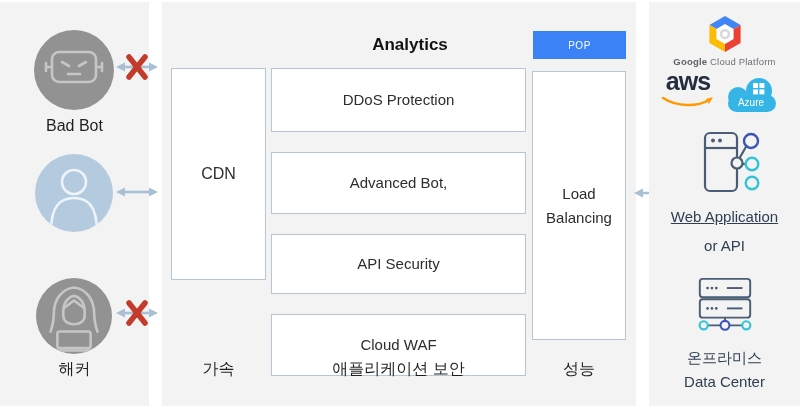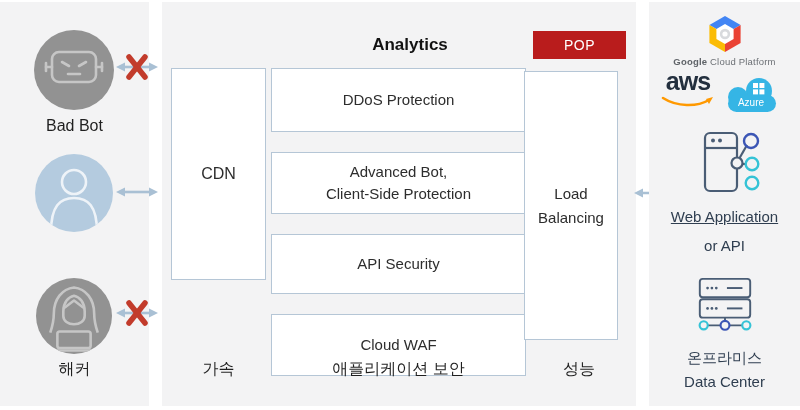--- a/index.html
+++ b/index.html
@@ -15,28 +15,28 @@
   
   .actor-circle { position:absolute; border-radius:50%; display:flex; align-items:center; justify-content:center; overflow:hidden; }
   .circle-gray { background:#929292; }
   .circle-blue { background:#b4cbdf; }
   .actor-label { position:absolute; left:0; width:100%; text-align:center; font-size:16px; color:#1f1f1f; }
 
   .flow-arrow { position:absolute; }
 
   
   .mid-title { position:absolute; left:11px; width:100%; top:33px; text-align:center; font-size:17px; font-weight:700; color:#121212; }
-  .pop-badge { position:absolute; left:371px; top:29px; width:93px; height:28px; background:#b91c1c; color:#fff;
-               display:flex; align-items:center; justify-content:center; font-size:14px; letter-spacing:.5px; }
+  .pop-badge { position:absolute; left:371px; top:29px; width:93px; height:28px; background:#3b82f6; color:#fff;
+               display:flex; align-items:center; justify-content:center; font-size:10px; letter-spacing:.5px; }
   .white-box { background:#fff; border:1px solid #b5c6d6; color:#2d2d2d; display:flex; flex-direction:column;
                align-items:center; justify-content:center; text-align:center; }
   .cdn-box { position:absolute; left:9px; top:66px; width:95px; height:212px; font-size:16px; }
   .sec-stack { position:absolute; left:109px; top:66px; width:255px; display:flex; flex-direction:column; gap:20px; }
   .sec-box { width:100%; font-size:15px; line-height:1.45; }
-  .lb-box { position:absolute; left:362px; top:69px; width:94px; height:269px; font-size:15px; line-height:1.6; }
+  .lb-box { position:absolute; left:370px; top:69px; width:94px; height:269px; font-size:15px; line-height:1.6; }
   .footer-label { position:absolute; top:357px; text-align:center; font-size:16px; color:#1f1f1f; }
 
   
   .rp-center { position:absolute; left:0; width:100%; text-align:center; }
   .gcp-text { font-size:9.5px; color:#6c7075; letter-spacing:.2px; }
   .gcp-text .brand { font-weight:700; color:#5f6368; }
   .aws-wrap { position:absolute; left:8px; top:67px; width:62px; text-align:center; }
   .aws-word { font-size:25px; font-weight:700; color:#232f3e; letter-spacing:-1px; line-height:1; }
   .azure-wrap { position:absolute; left:70px; top:73px; width:64px; height:40px; }
   .azure-label { position:absolute; left:0; top:22px; width:100%; text-align:center; color:#fff; font-size:10px; }
@@ -120,21 +120,20 @@
     <div class="pop-badge">POP</div>
 
     <div class="white-box cdn-box">CDN</div>
 
     <div class="sec-stack">
       <div class="white-box sec-box" style="height:64px;">
         <span>DDoS Protection</span>
       </div>
       <div class="white-box sec-box" style="height:62px;">
         <span>Advanced Bot,</span>
-        <span>Client-Side Protection</span>
       </div>
       <div class="white-box sec-box" style="height:60px;">
         <span>API Security</span>
       </div>
       <div class="white-box sec-box" style="height:62px;">
         <span>Cloud WAF</span>
       </div>
     </div>
 
     <div class="white-box lb-box">

